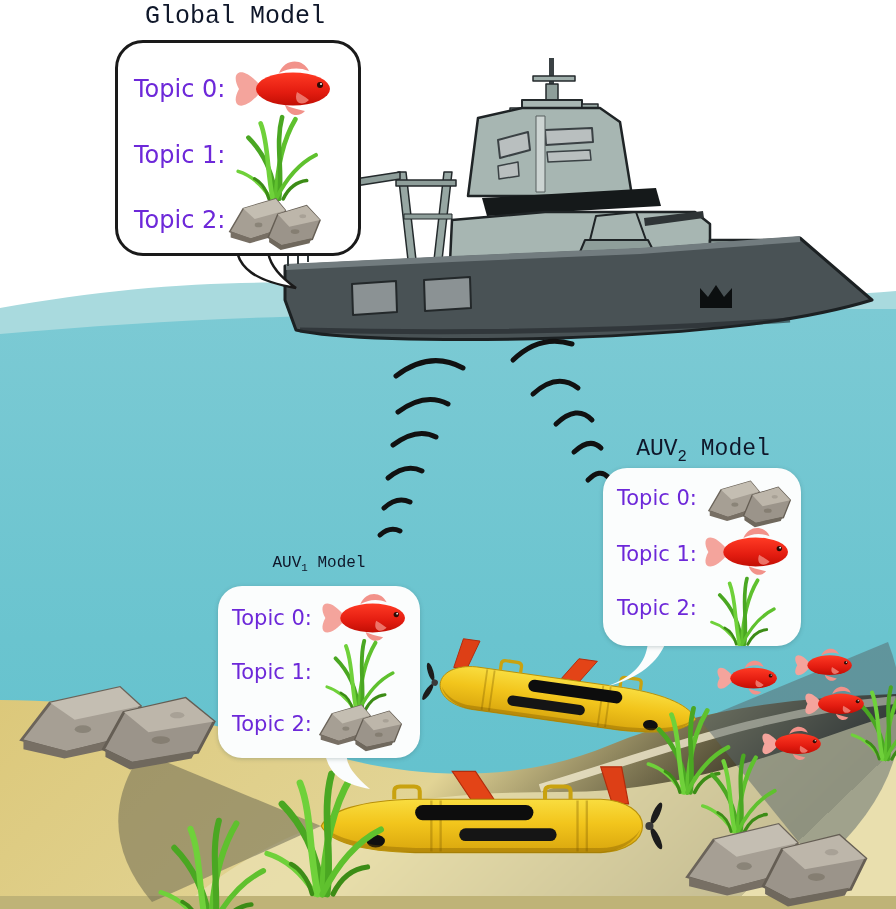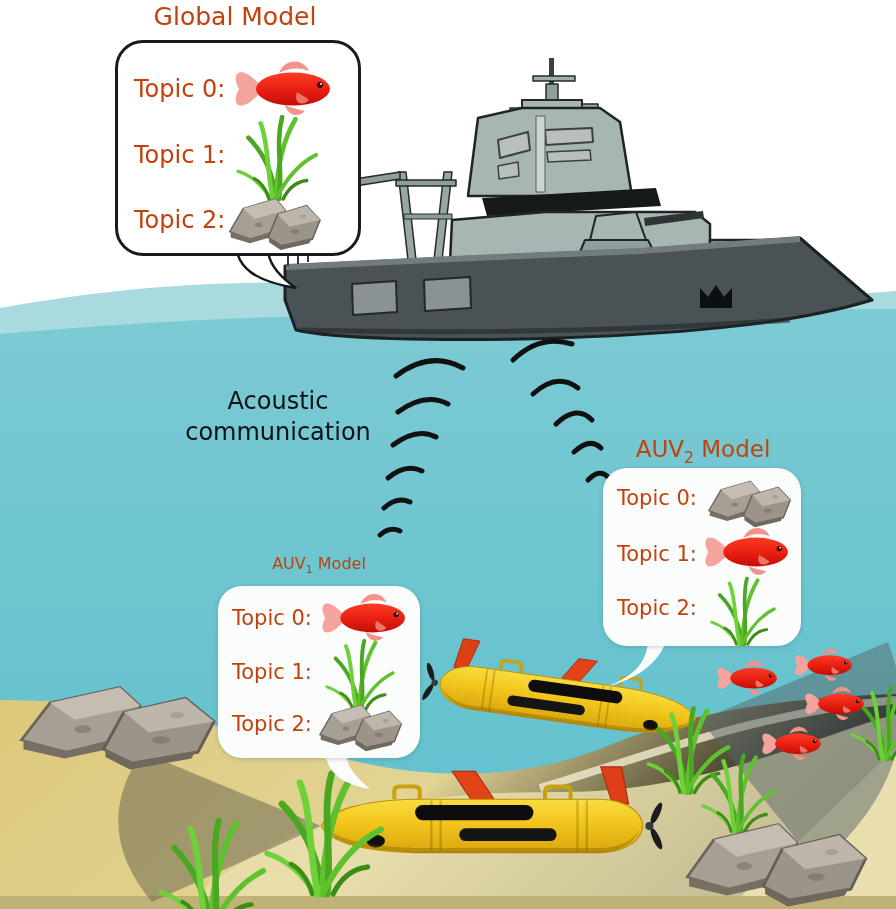--- a/index.html
+++ b/index.html
@@ -2,23 +2,23 @@
 <html><head>
 <meta charset="utf-8">
 <style>
   html,body{margin:0;padding:0;background:#fff;}
   body{width:896px;height:909px;overflow:hidden;font-family:"DejaVu Sans","Liberation Sans",sans-serif;}
   .scene{position:relative;width:896px;height:909px;background:#ffffff;}
   svg.bg{position:absolute;left:0;top:0;}
   .bubble{position:absolute;background:#ffffff;border-radius:28px;}
   .bubble.bordered{border:3px solid #1a1a1a;}
   .bubble.soft{background:#fbfdfd;box-shadow:0 1px 4px rgba(40,70,75,.25);}
-  .bubble .topic-label{position:absolute;white-space:nowrap;color:#c2410c;}
+  .bubble .topic-label{position:absolute;white-space:nowrap;color:#6d28d9;}
   .bubble .topic-icon{position:absolute;}
-  .title{position:absolute;text-align:center;color:#c2410c;}
+  .title{position:absolute;text-align:center;color:#0f172a;font-family:Liberation Mono, monospace;}
   .acoustic{position:absolute;text-align:center;color:#111;line-height:1.28;}
   sub{font-size:68%;}
 </style>
 </head>
 <body>
 
 <div class="scene">
 
 <svg class="bg" width="896" height="909" viewBox="0 0 896 909">
   <defs>
@@ -231,24 +231,20 @@
     <span class="topic-label" style="left:16px;top:98px;font-size:24px;">Topic 1:</span>
     <svg class="topic-icon" style="left:112px;top:66px;" width="92" height="92" viewBox="0 0 90 90">
       <use href="#seagrass-icon"></use>
       </svg>
     <span class="topic-label" style="left:16px;top:163px;font-size:24px;">Topic 2:</span>
     <svg class="topic-icon" style="left:104px;top:150px;" width="100" height="58" viewBox="0 0 104 60">
       <use href="#rocks-icon"></use>
       </svg>
   </div>
 
-  <div class="acoustic" style="left:168px;top:386px;width:220px;font-size:24px;">
-    <div>Acoustic</div>
-    <div>communication</div>
-  </div>
 
   <div class="title" style="left:603px;top:436px;width:200px;font-size:23px;">
     <span>AUV</span><sub>2</sub><span> Model</span>
   </div>
   <div class="bubble soft" style="left:603px;top:468px;width:198px;height:178px;border-radius:24px;">
     <span class="topic-label" style="left:14px;top:18px;font-size:21px;">Topic 0:</span>
     <svg class="topic-icon" style="left:98px;top:8px;" width="92" height="52" viewBox="0 0 104 60">
       <use href="#rocks-icon"></use>
       </svg>
     <span class="topic-label" style="left:14px;top:74px;font-size:21px;">Topic 1:</span>

